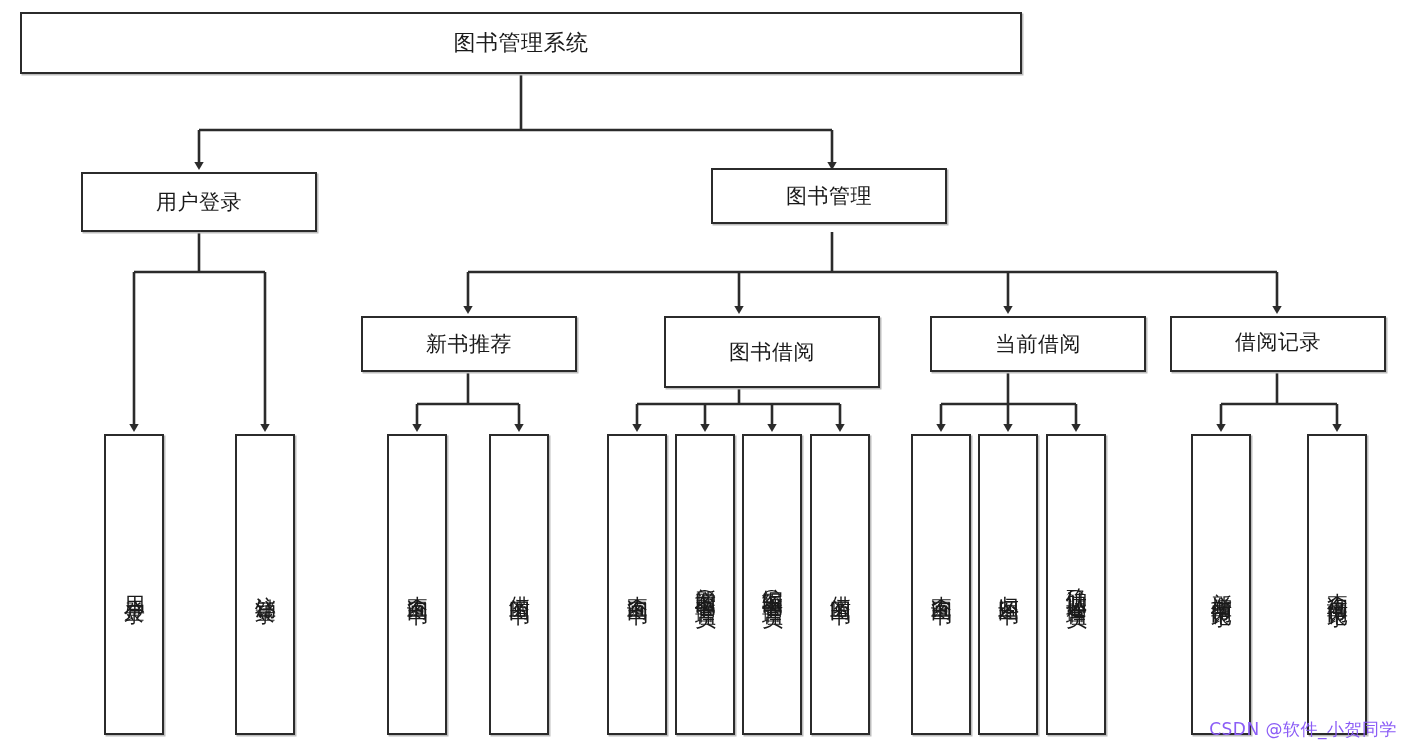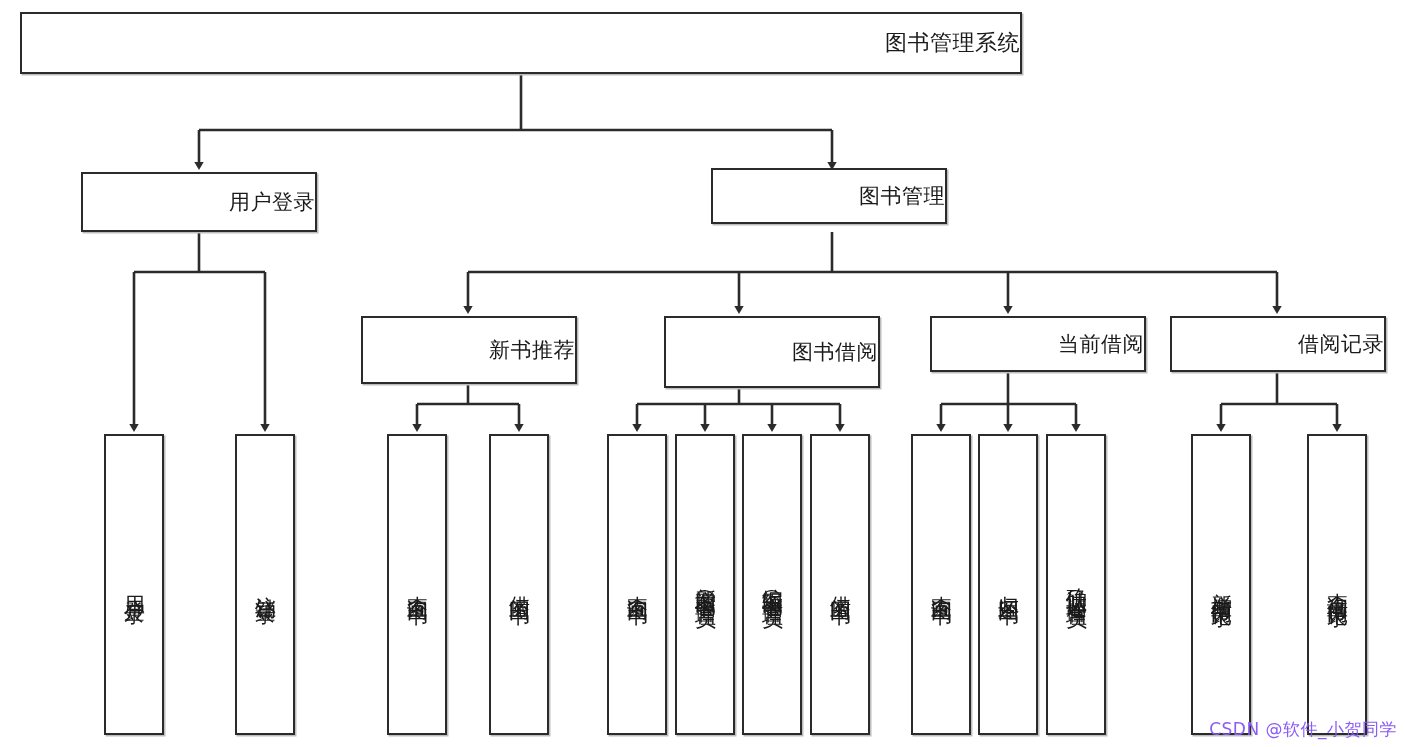--- a/index.html
+++ b/index.html
@@ -28,21 +28,21 @@
     pointer-events: none;
   }
   .node {
     position: absolute;
     box-sizing: border-box;
     background: #ffffff;
     border: 2px solid #2b2b2b;
     box-shadow: 1.5px 1.5px 0 0 #bdbdbd;
     display: flex;
     align-items: center;
-    justify-content: flex-end;
+    justify-content: center;
     z-index: 2;
   }
   .node-label {
     display: block;
     text-align: center;
     line-height: 1.18;
     white-space: nowrap;
     color: #1a1a1a;
   }
   .node.horizontal .node-label {
@@ -139,33 +139,33 @@
   </div>
 
   <div class="node horizontal" style="left:81px; top:172px; width:236px; height:60px;">
     <span class="node-label">用户登录</span>
   </div>
 
   <div class="node horizontal" style="left:711px; top:168px; width:236px; height:56px;">
     <span class="node-label">图书管理</span>
   </div>
 
-  <div class="node horizontal" style="left:361px; top:316px; width:216px; height:68px;">
+  <div class="node horizontal" style="left:361px; top:316px; width:216px; height:56px;">
     <span class="node-label">新书推荐</span>
   </div>
 
   <div class="node horizontal" style="left:664px; top:316px; width:216px; height:72px;">
     <span class="node-label">图书借阅</span>
   </div>
 
   <div class="node horizontal" style="left:901px; top:316px; width:216px; height:56px;margin-left:29px;">
     <span class="node-label">当前借阅</span>
   </div>
 
-  <div class="node horizontal" style="left:1170px; top:316px; width:216px; height:56px;">
+  <div class="node horizontal" style="left:1170px; top:316px; width:216px; height:56px;font-family:Liberation Mono, monospace;">
     <span class="node-label">借阅记录</span>
   </div>
 
   <div class="node vertical" style="left:104px; top:434px; width:60px; height:301px;">
     <span class="node-label">用户登录</span>
   </div>
 
   <div class="node vertical" style="left:235px; top:434px; width:60px; height:301px;">
     <span class="node-label">注销登录</span>
   </div>

